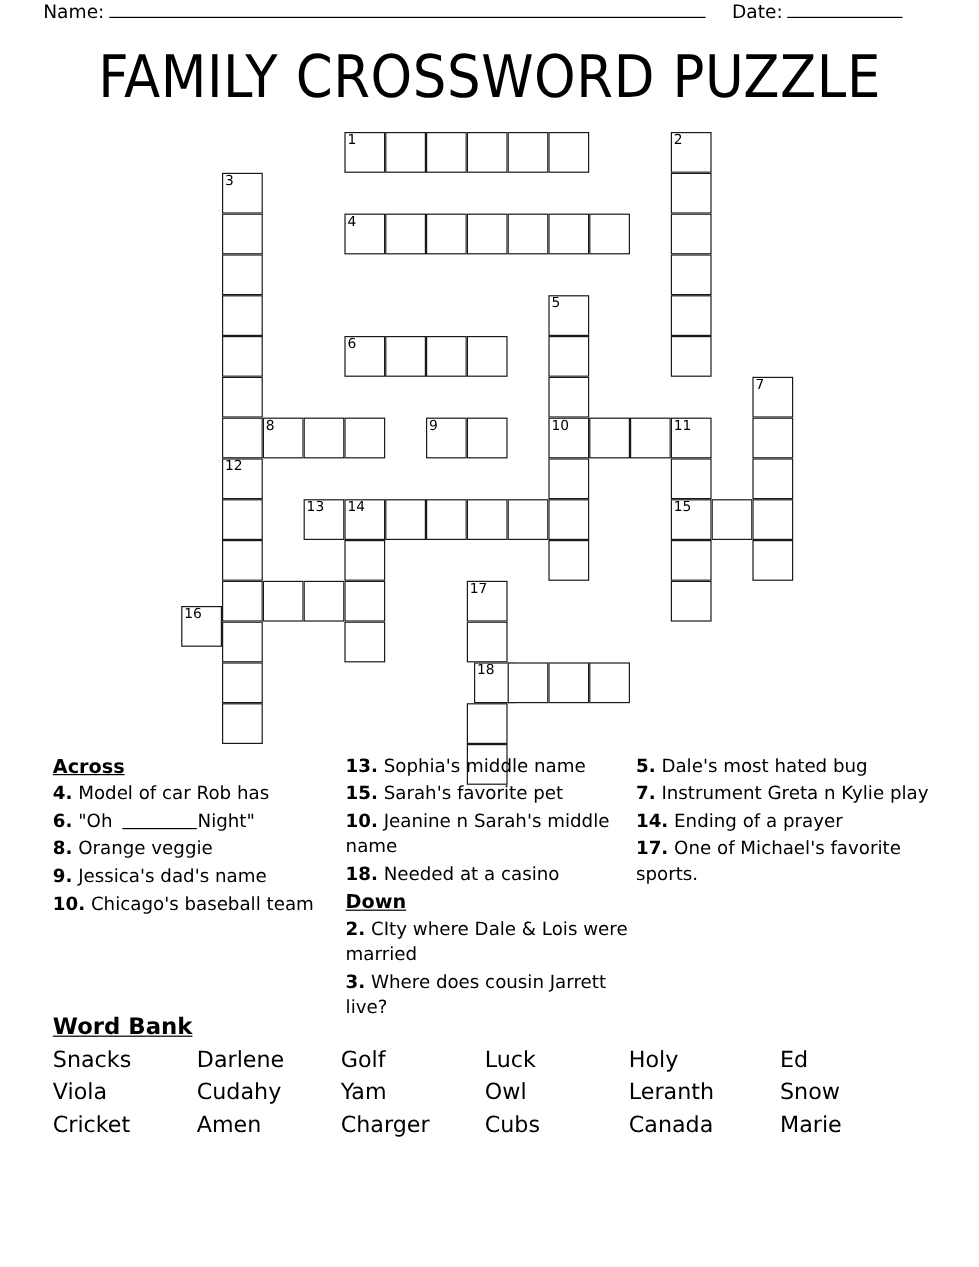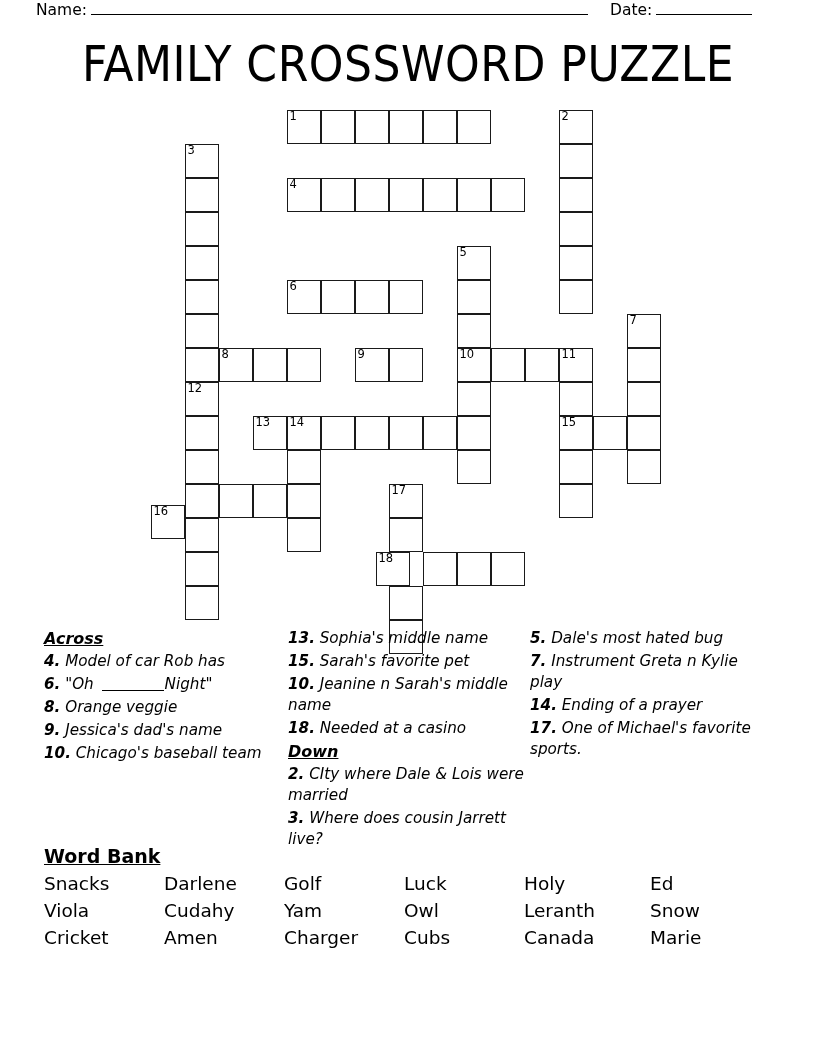--- a/index.html
+++ b/index.html
@@ -88,21 +88,20 @@
     left: 44px;
     top: 628px;
     width: 730px;
     height: 200px;
   }
   .clue-col {
     position: absolute;
     top: 0;
     font-size: 15.2px;
     line-height: 1.38;
-    font-style: italic;
   }
   .clue-col.c1 { left: 0px;   width: 240px; }
   .clue-col.c2 { left: 244px; width: 238px; }
   .clue-col.c3 { left: 486px; width: 244px; }
 
   .clue-heading {
     font-weight: bold;
     text-decoration: underline;
     font-size: 16px;
     margin: 0 0 1px 0;
@@ -265,21 +264,21 @@
     <div class="cw-cell" style="left: 593px; top: 416px;"></div>
     <div class="cw-cell" style="left: 151px; top: 505px;">
       <span class="cw-num">16</span>
     </div>
     <div class="cw-cell" style="left: 219px; top: 484px;"></div>
     <div class="cw-cell" style="left: 253px; top: 484px;"></div>
     <div class="cw-cell" style="left: 389px; top: 484px;">
       <span class="cw-num">17</span>
     </div>
     <div class="cw-cell" style="left: 389px; top: 518px;"></div>
-    <div class="cw-cell" style="left: 376px; top: 552px;">
+    <div class="cw-cell" style="left: 395px; top: 552px;">
       <span class="cw-num">18</span>
     </div>
     <div class="cw-cell" style="left: 389px; top: 586px;"></div>
     <div class="cw-cell" style="left: 389px; top: 620px;"></div>
     <div class="cw-cell" style="left: 423px; top: 552px;"></div>
     <div class="cw-cell" style="left: 457px; top: 552px;"></div>
     <div class="cw-cell" style="left: 491px; top: 552px;"></div>
   </div>
 
 <div id="clues">

